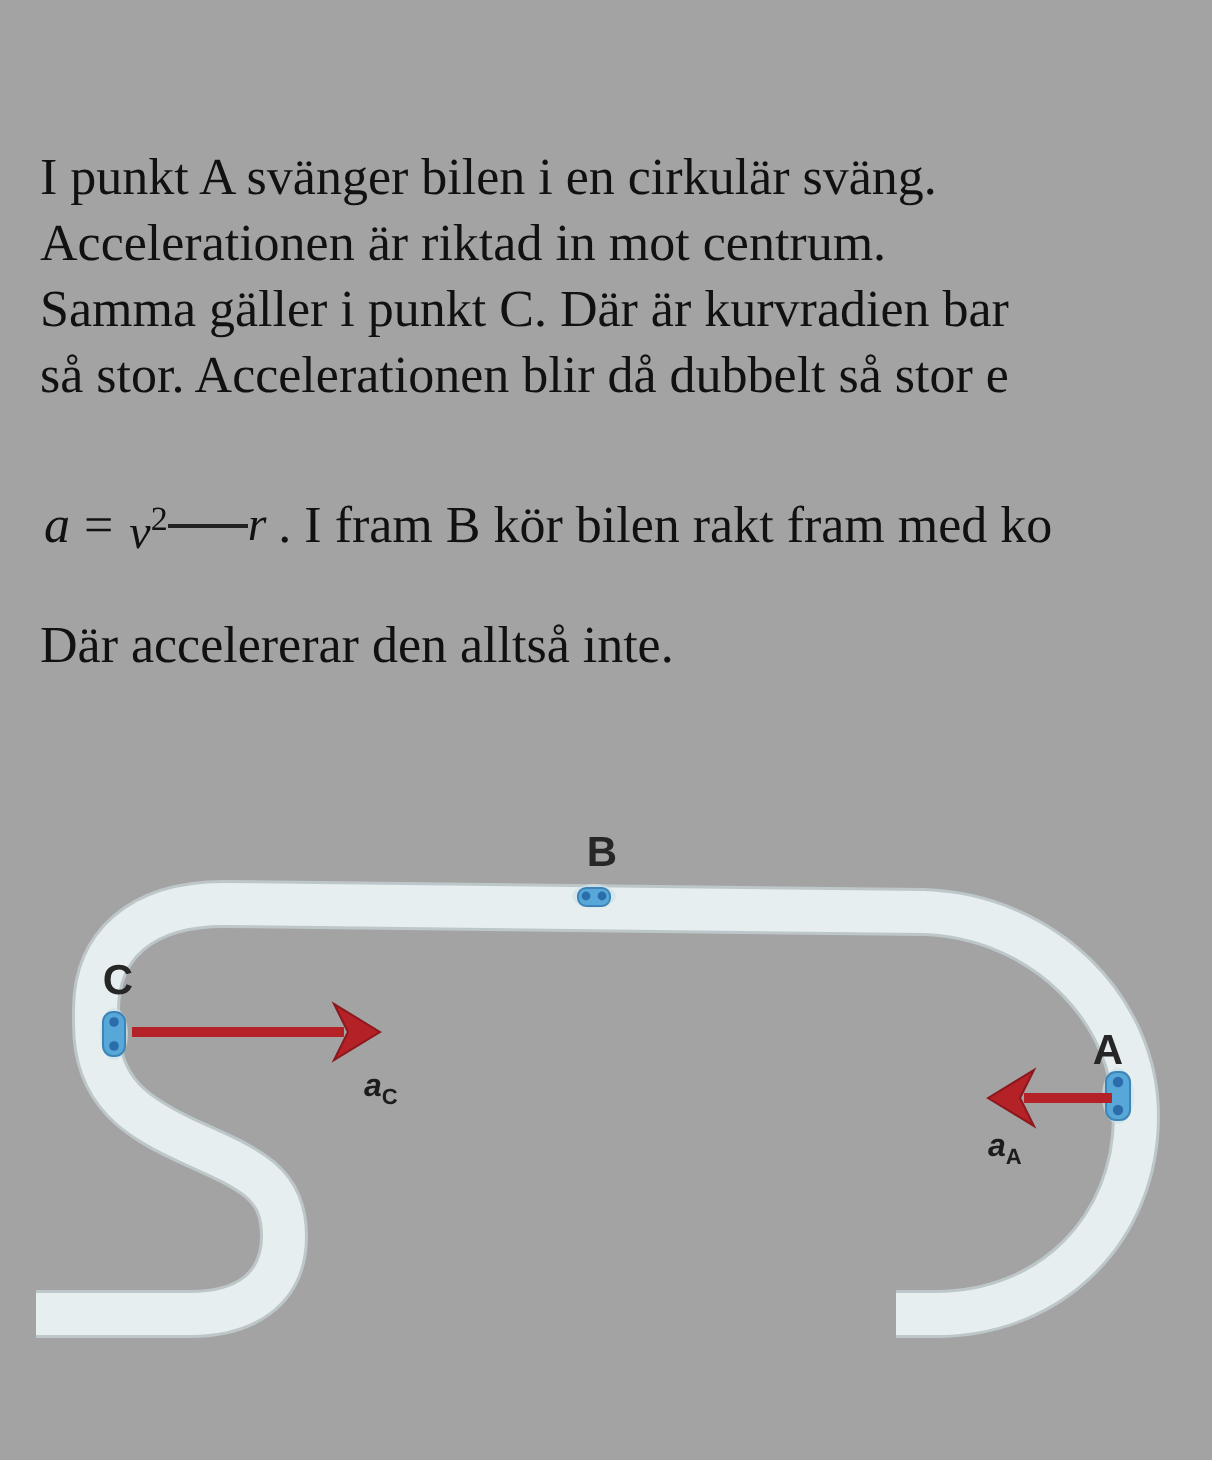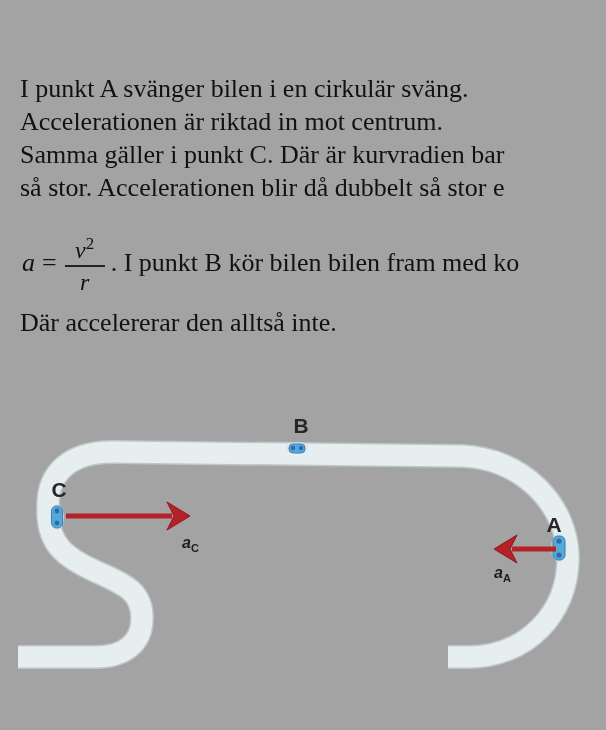--- a/index.html
+++ b/index.html
@@ -10,21 +10,21 @@
   .tline{
     position:absolute;left:20px;width:600px;height:33px;
     font-size:26px;line-height:33px;white-space:nowrap;overflow:hidden;
   }
   .l1{top:72px;} .l2{top:105px;} .l3{top:138px;} .l4{top:171px;}
   .formula-row{
     position:absolute;left:22px;top:222px;height:82px;width:584px;
     display:flex;align-items:center;font-size:26px;white-space:nowrap;overflow:hidden;
   }
   .it{font-style:italic;}
-  .frac{display:inline-flex;flex-direction:column;align-items:center;margin:0 6px 0 8px;}
+  .frac{display:inline-flex;flex-direction:row;align-items:center;margin:0 6px 0 8px;}
   .frac .num{font-style:italic;font-size:24px;line-height:26px;}
   .frac .num sup{font-style:normal;font-size:17px;}
   .frac .bar{width:40px;height:2px;background:#222;margin:2px 0;}
   .frac .den{font-style:italic;font-size:24px;line-height:26px;}
   .lastline{top:306px;}
   .diagram-title{
     position:absolute;left:103px;top:382px;width:300px;text-align:center;
     font-size:27px;color:#151515;
   }
   svg text{font-family:"Liberation Sans", sans-serif;}
@@ -43,21 +43,21 @@
   <div class="tline l4">så stor. Accelerationen blir då dubbelt så stor e</div>
 
   <div class="formula-row">
     <span class="it">a</span>
     <span style="margin-left:7px;">=</span>
     <span class="frac">
       <span class="num"><span>v</span><sup>2</sup></span>
       <span class="bar"></span>
       <span class="den">r</span>
     </span>
-    <span>. I punkt B kör bilen bilen fram med ko</span>
+    <span>. I fram B kör bilen rakt fram med ko</span>
   </div>
 
   <div class="tline lastline">Där accelererar den alltså inte.</div>
 
 
   <svg style="position:absolute;left:0;top:400px;" width="606" height="330" viewBox="0 0 606 330">
 
     <path d="M 18,257 L 95,257 C 122,257 142,245 142,218 C 142,192 126,185 97,172 C 68,159 48,146 48,112 L 48,105 C 48,73 70,52 112,52 L 462,56 C 522,58 568,105 568,158 C 568,214 526,257 468,257 L 448,257" fill="none" stroke="#bdc7c9" stroke-width="24" stroke-linejoin="round" stroke-linecap="butt"></path>
     <path d="M 18,257 L 95,257 C 122,257 142,245 142,218 C 142,192 126,185 97,172 C 68,159 48,146 48,112 L 48,105 C 48,73 70,52 112,52 L 462,56 C 522,58 568,105 568,158 C 568,214 526,257 468,257 L 448,257" fill="none" stroke="#e7eeef" stroke-width="21" stroke-linejoin="round" stroke-linecap="butt"></path>
 

